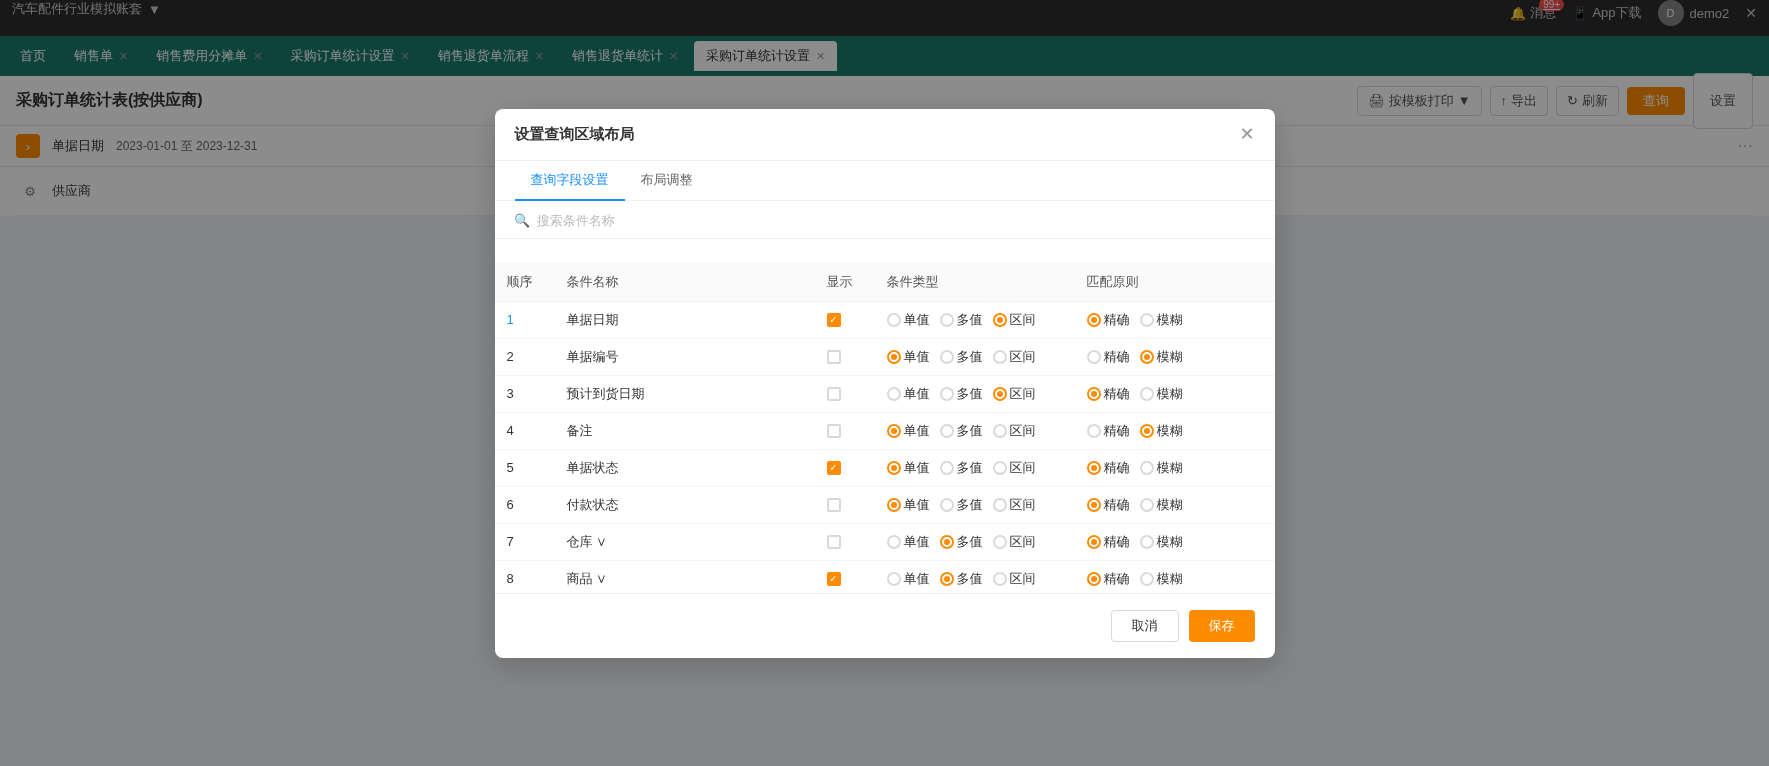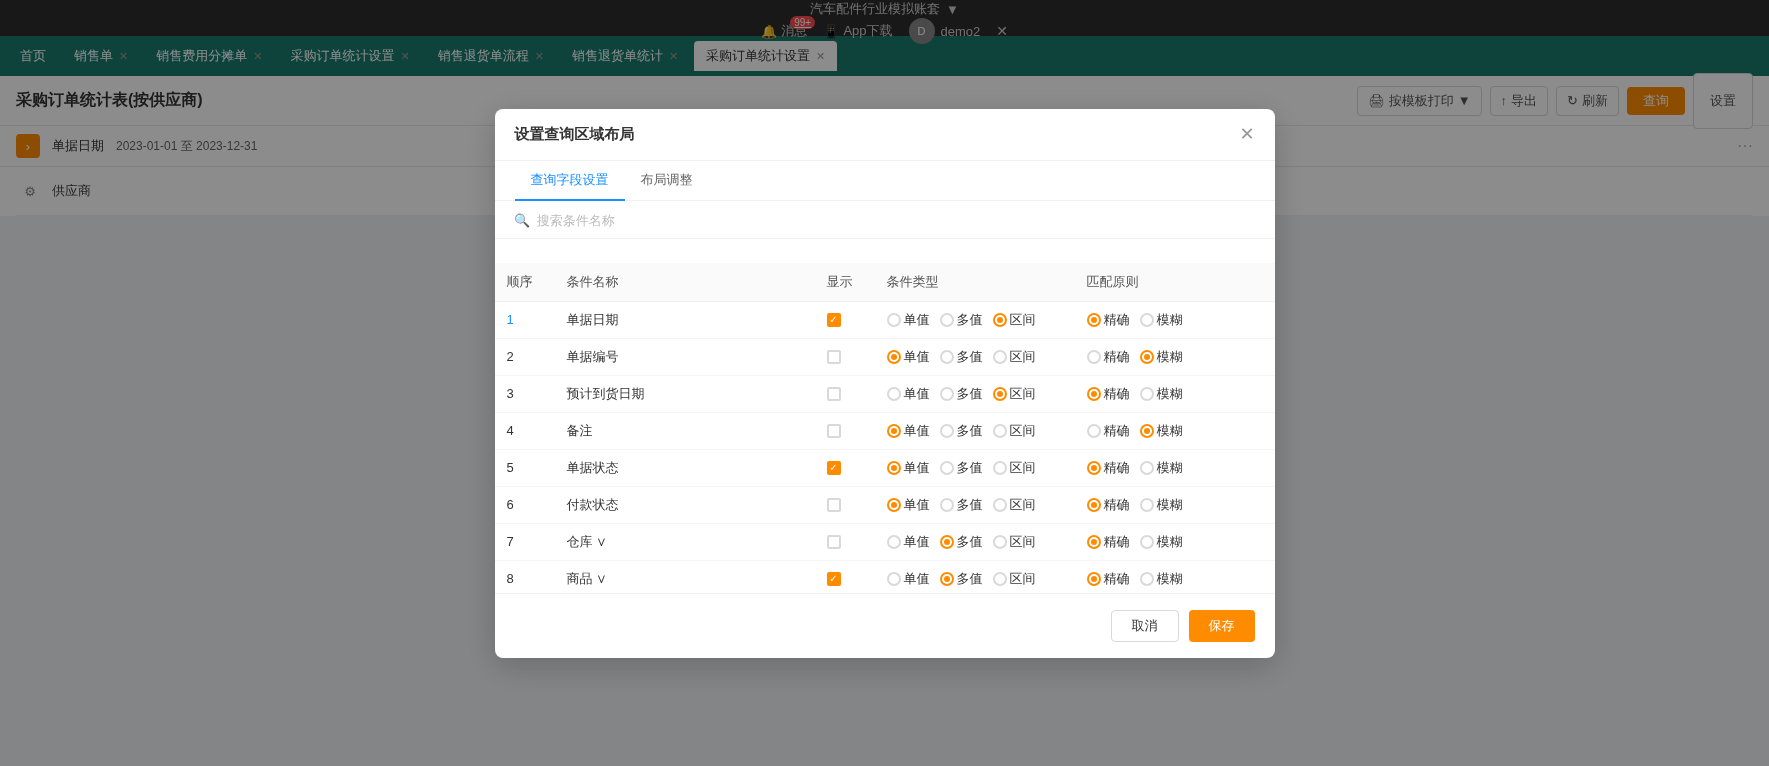--- a/index.html
+++ b/index.html
@@ -3,25 +3,24 @@
   <meta charset="utf-8">
   <style>
     * { box-sizing: border-box; margin: 0; padding: 0; }
     body { font-family: 'Microsoft YaHei', Arial, sans-serif; font-size: 13px; background: #f0f2f5; overflow: hidden; }
 
     
     .top-bar {
       background: #2d2d2d;
       height: 36px;
       display: flex;
-      align-items: center;
+      align-items: flex-start;
       justify-content: space-between;
       padding: 0 12px;
       color: #ccc;
-      flex-direction: column;
     }
     .top-bar-left { font-size: 13px; color: #ccc; display: flex; align-items: center; gap: 6px; }
     .top-bar-right { display: flex; align-items: center; gap: 16px; font-size: 13px; color: #ccc; }
     .notification-icon { position: relative; display: flex; align-items: center; gap: 4px; }
     .badge { background: #ff4d4f; color: #fff; font-size: 10px; border-radius: 8px; padding: 1px 4px; position: absolute; top: -6px; right: -8px; text-decoration: underline; }
     .avatar { width: 26px; height: 26px; border-radius: 50%; background: #888; display: flex; align-items: center; justify-content: center; color: #fff; font-size: 11px; }
 
     
     .tab-bar {
       background: #1a7a6e;

